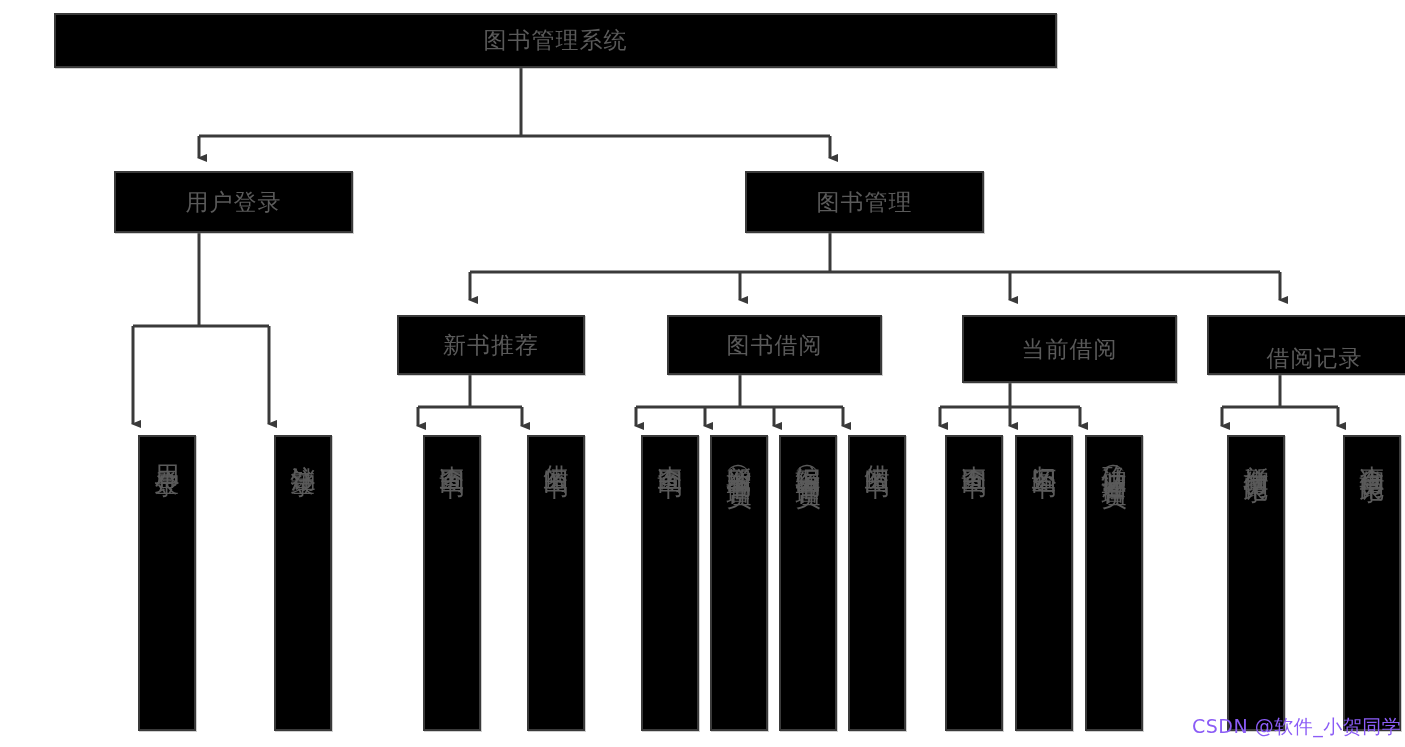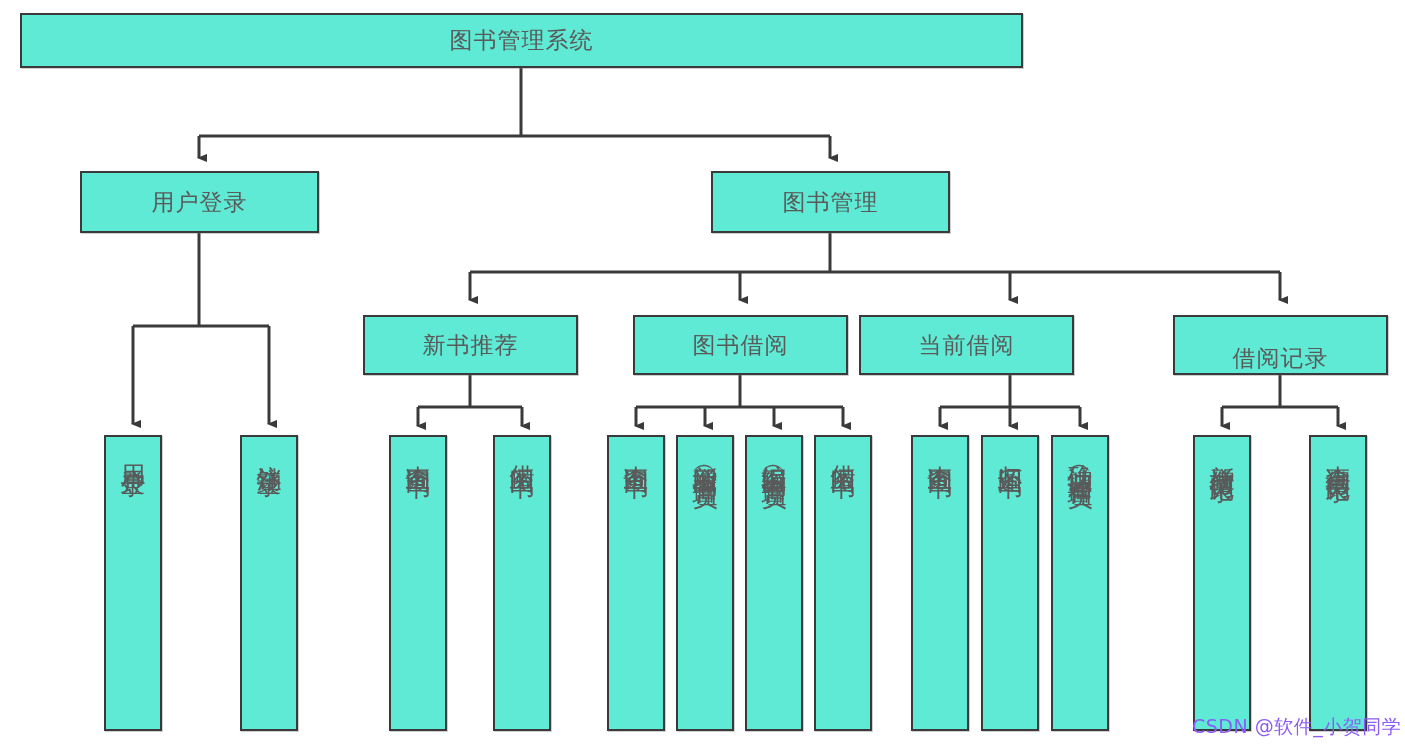--- a/index.html
+++ b/index.html
@@ -23,25 +23,26 @@
     left: 0;
     top: 0;
     width: 1405px;
     height: 747px;
     pointer-events: none;
   }
   .node {
     position: absolute;
     box-sizing: border-box;
     border: 2.5px solid #3a3a3a;
-    background: #5eead4;
+    background: #000000;
     display: flex;
     align-items: center;
     justify-content: center;
     box-shadow: 1px 1px 0 rgba(120,120,120,0.35);
+    margin-left: 34px;
   }
   .node-label {
     color: #5a5a5a;
     text-align: center;
     line-height: 1.25;
     white-space: nowrap;
   }
   
   .node.h .node-label {
     font-size: 23px;
@@ -134,27 +135,27 @@
     <span class="node-label">图书管理系统</span>
   </div>
 
   <div class="node h" style="left:80px; top:171px; width:239px; height:62px;">
     <span class="node-label">用户登录</span>
   </div>
   <div class="node h" style="left:711px; top:171px; width:239px; height:62px;">
     <span class="node-label">图书管理</span>
   </div>
 
-  <div class="node h" style="left:363px; top:315px; width:215px; height:60px;">
+  <div class="node h" style="left:363px; top:315px; width:188px; height:60px;">
     <span class="node-label">新书推荐</span>
   </div>
   <div class="node h" style="left:633px; top:315px; width:215px; height:60px;">
     <span class="node-label">图书借阅</span>
   </div>
-  <div class="node h" style="left:859px; top:315px; width:215px; height:60px;">
+  <div class="node h" style="left:928px; top:315px; width:215px; height:68px;">
     <span class="node-label">当前借阅</span>
   </div>
   <div class="node h" style="left:1173px; top:315px; width:215px; height:60px;align-items:flex-end;">
     <span class="node-label">借阅记录</span>
   </div>
 
   <div class="node v" style="left:104px; top:435px; width:58px; height:296px;">
     <span class="node-label">用户登录</span>
   </div>
   <div class="node v" style="left:240px; top:435px; width:58px; height:296px;">

